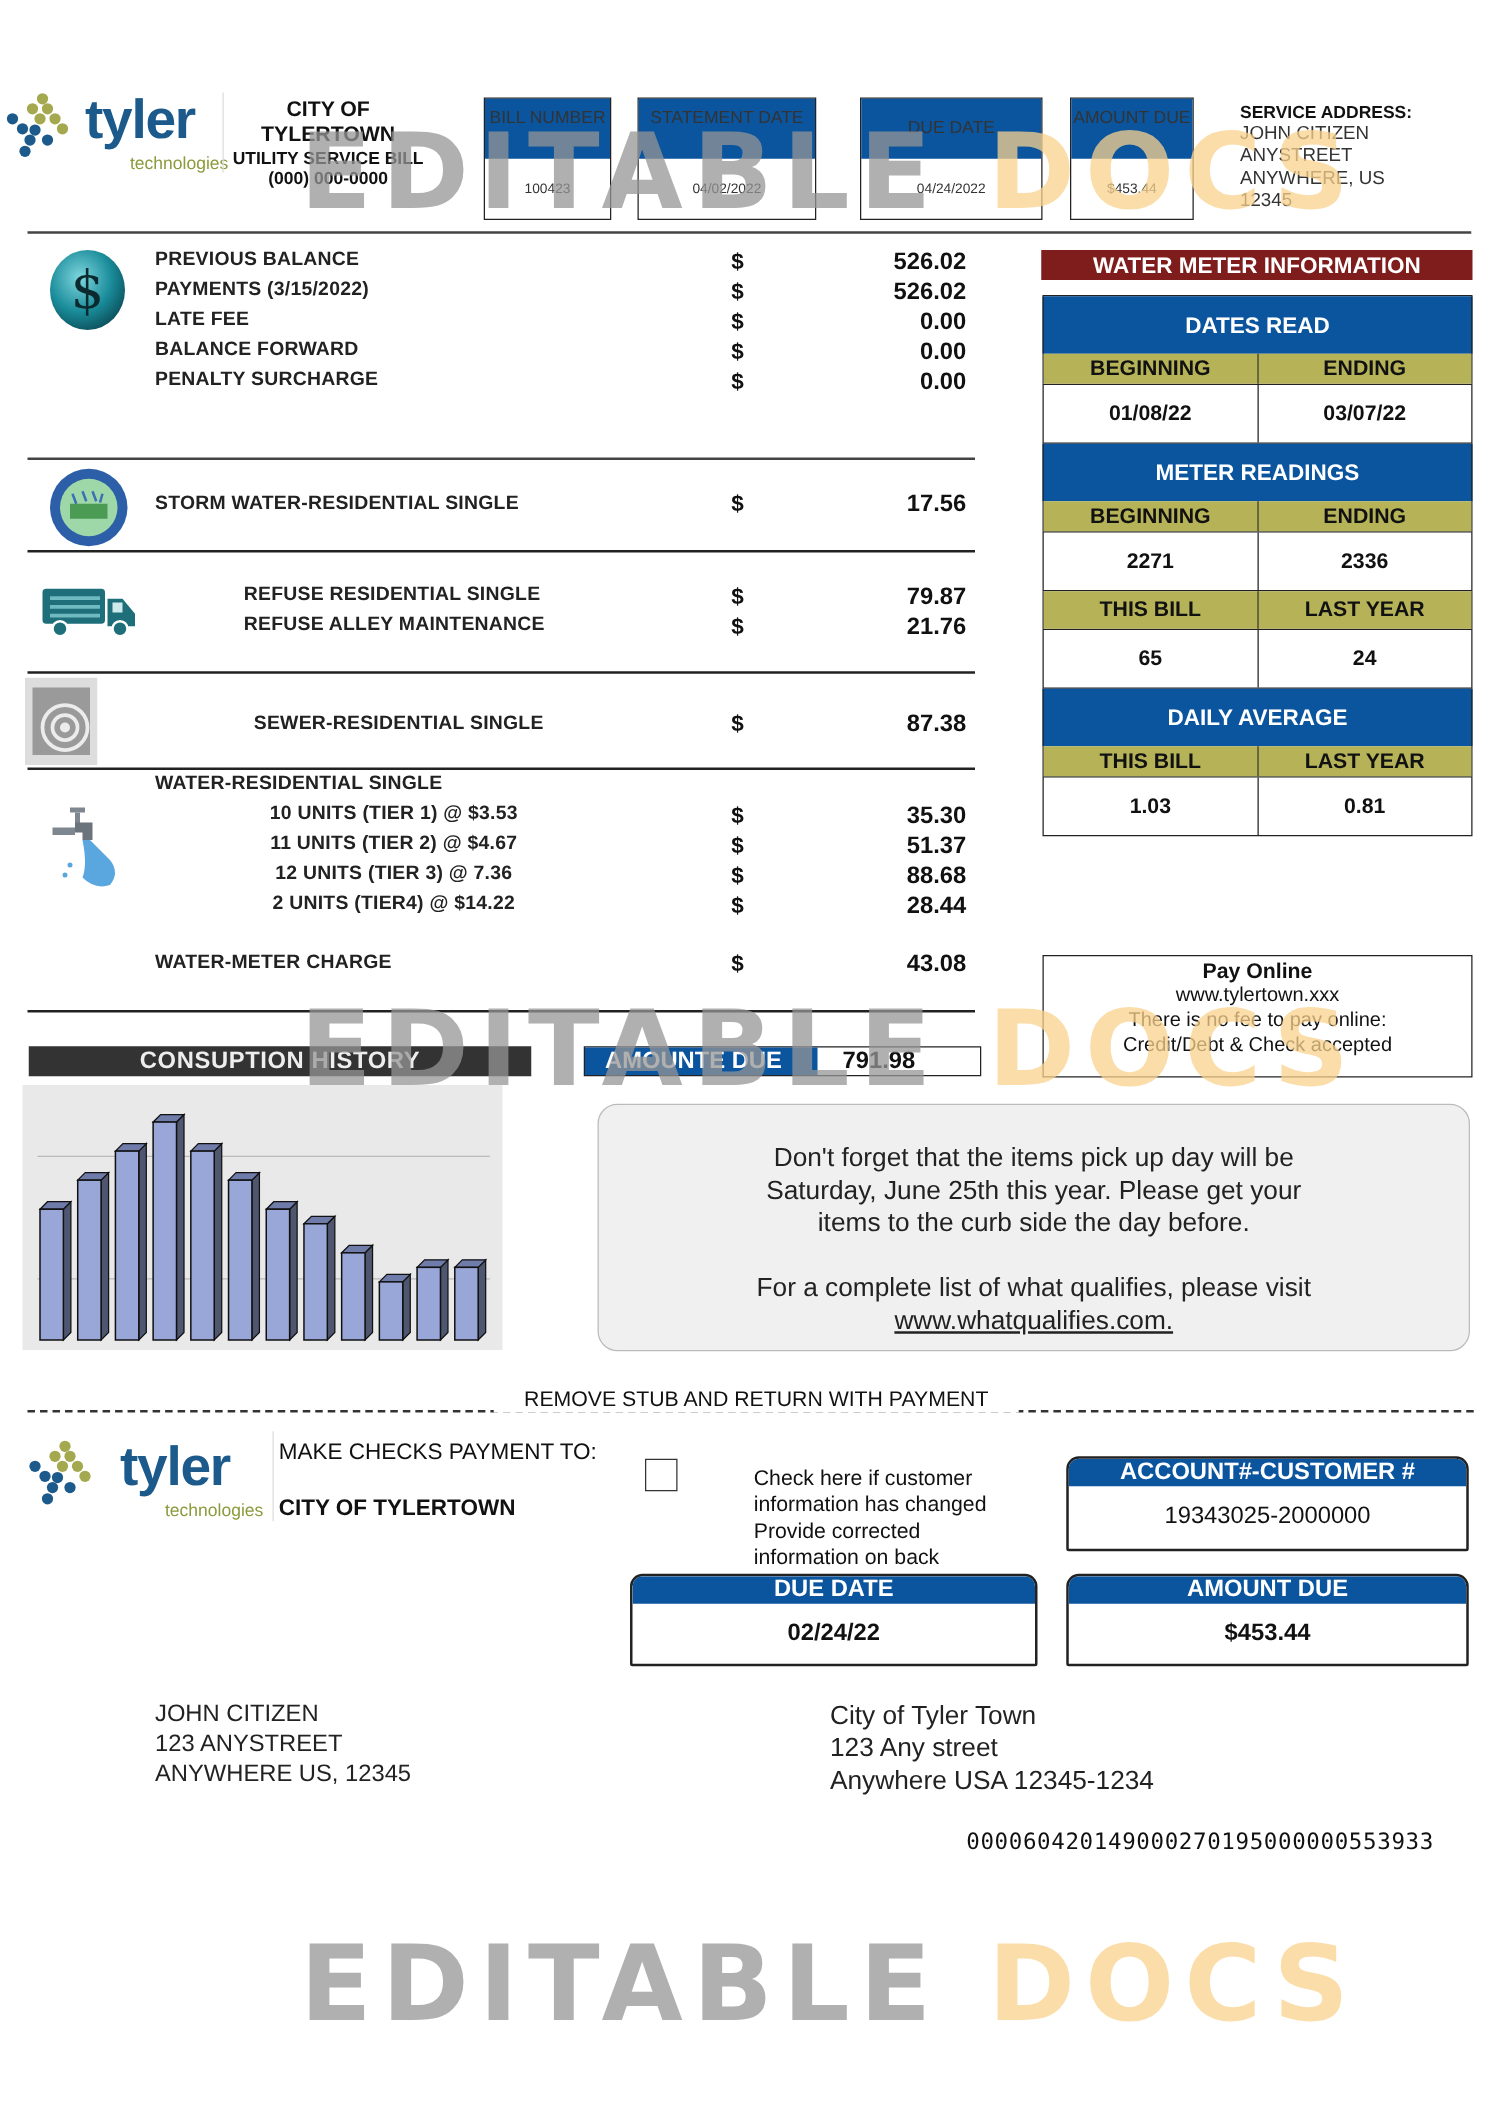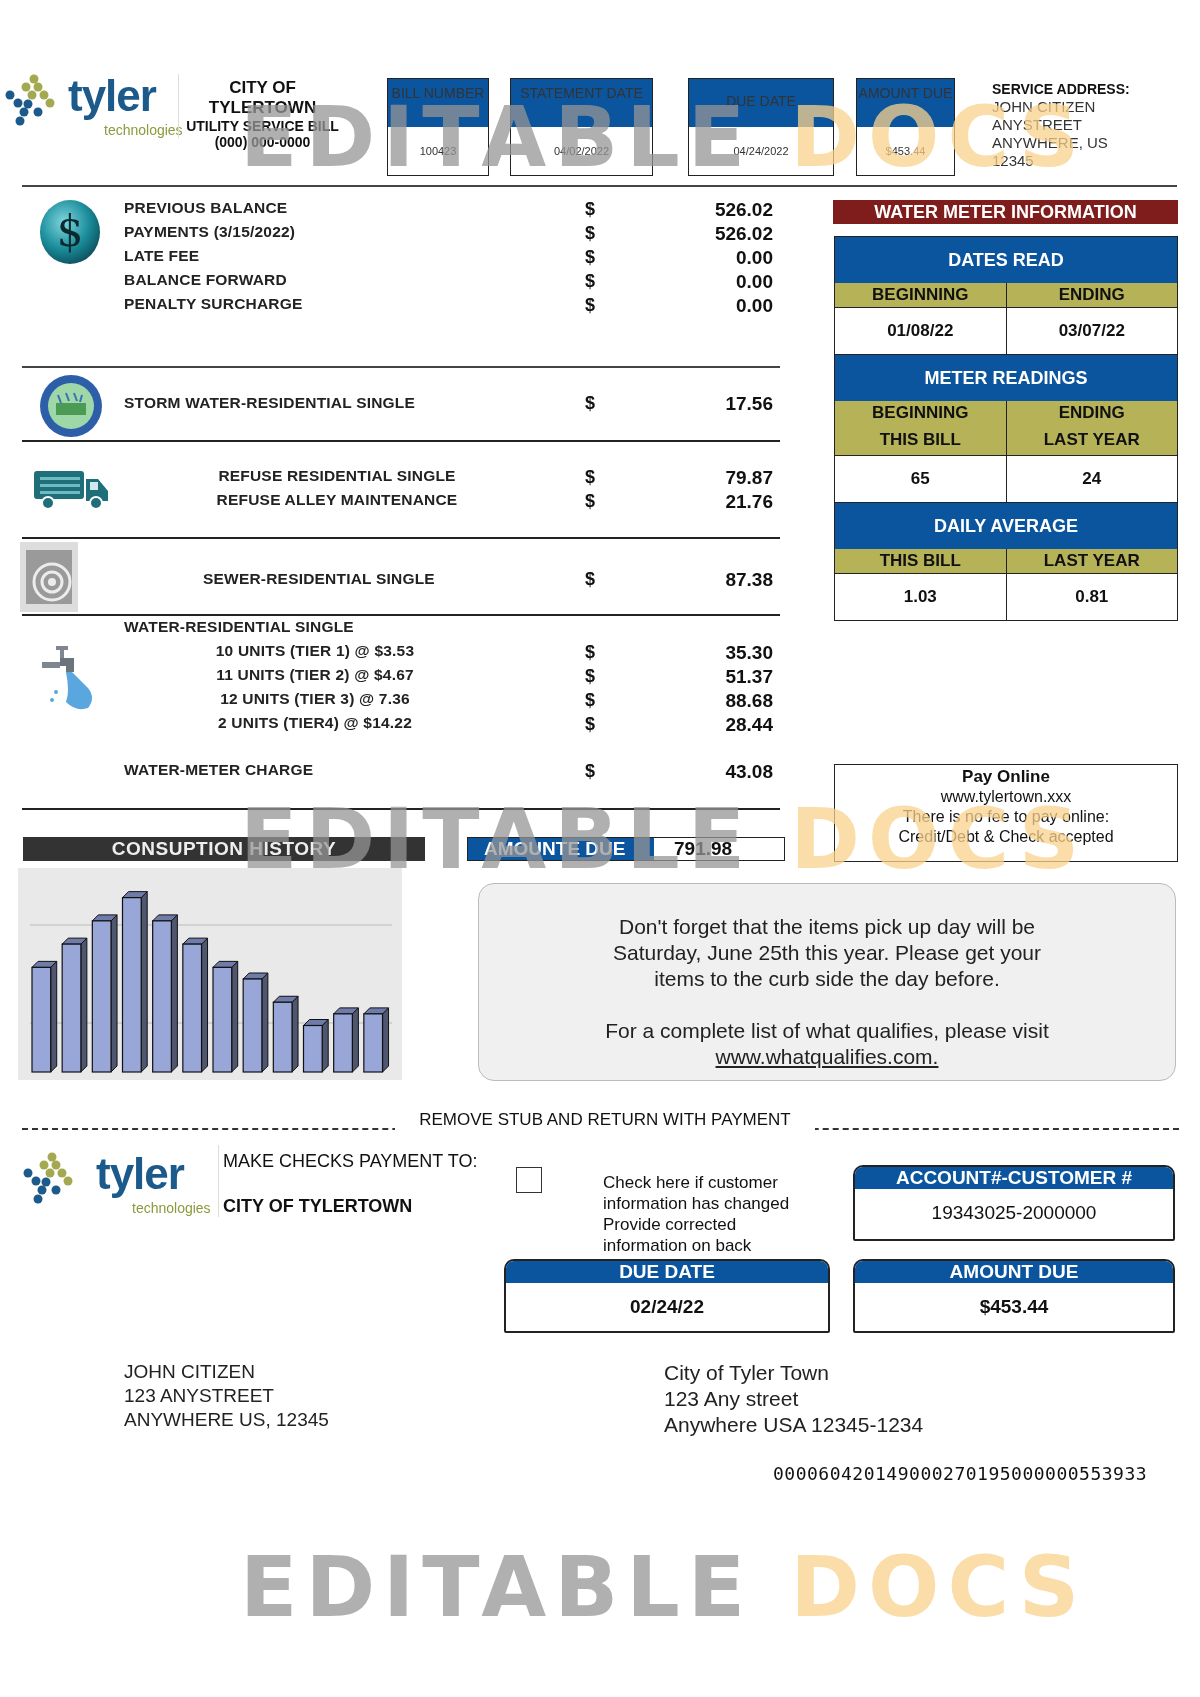--- a/index.html
+++ b/index.html
@@ -164,21 +164,21 @@
     <rect x="4" y="6" width="50" height="28" rx="3" fill="#1f6f7a"></rect>
     <rect x="10" y="12" width="40" height="3" fill="#6fb9c0"></rect>
       <rect x="10" y="19" width="40" height="3" fill="#6fb9c0"></rect>
       <rect x="10" y="26" width="40" height="3" fill="#6fb9c0"></rect>
     <path d="M56 14 h12 l10 12 v10 h-22 z" fill="#1f6f7a"></path>
       <rect x="60" y="17" width="8" height="8" fill="#cfe9ec"></rect>
     <circle cx="18" cy="38" r="6" fill="#1f6f7a" stroke="#fff" stroke-width="2"></circle>
       <circle cx="66" cy="38" r="6" fill="#1f6f7a" stroke="#fff" stroke-width="2"></circle>
   </svg>
 </div>
-<div class="abs" style="left:195px;top:467px;text-align:center;width:250px;margin-left:17px;">
+<div class="abs" style="left:195px;top:467px;text-align:left;width:250px;">
   <div class="lbl" style="height:24px;">REFUSE RESIDENTIAL SINGLE</div>
   <div class="lbl" style="height:24px;">REFUSE ALLEY MAINTENANCE</div>
 </div>
 <div class="abs" style="left:585px;top:467px;">
   <div class="dol" style="height:24px;">$</div>
   <div class="dol" style="height:24px;">$</div>
 </div>
 <div class="abs" style="left:653px;top:467px;">
   <div class="amt" style="height:24px;">79.87</div>
   <div class="amt" style="height:24px;">21.76</div>
@@ -248,20 +248,24 @@
   </div>
   <div class="mt-val">
     <div>01/08/22</div>
     <div>03/07/22</div>
   </div>
 
   <div class="mt-hdr blue">METER READINGS</div>
   <div class="mt-sub">
     <div>BEGINNING</div>
     <div>ENDING</div>
+  </div>
+  <div class="mt-val">
+    <div>2271</div>
+    <div>2336</div>
   </div>
 
   <div class="mt-sub" style="height:30px;">
     <div>THIS BILL</div>
     <div>LAST YEAR</div>
   </div>
   <div class="mt-val">
     <div>65</div>
     <div>24</div>
   </div>

